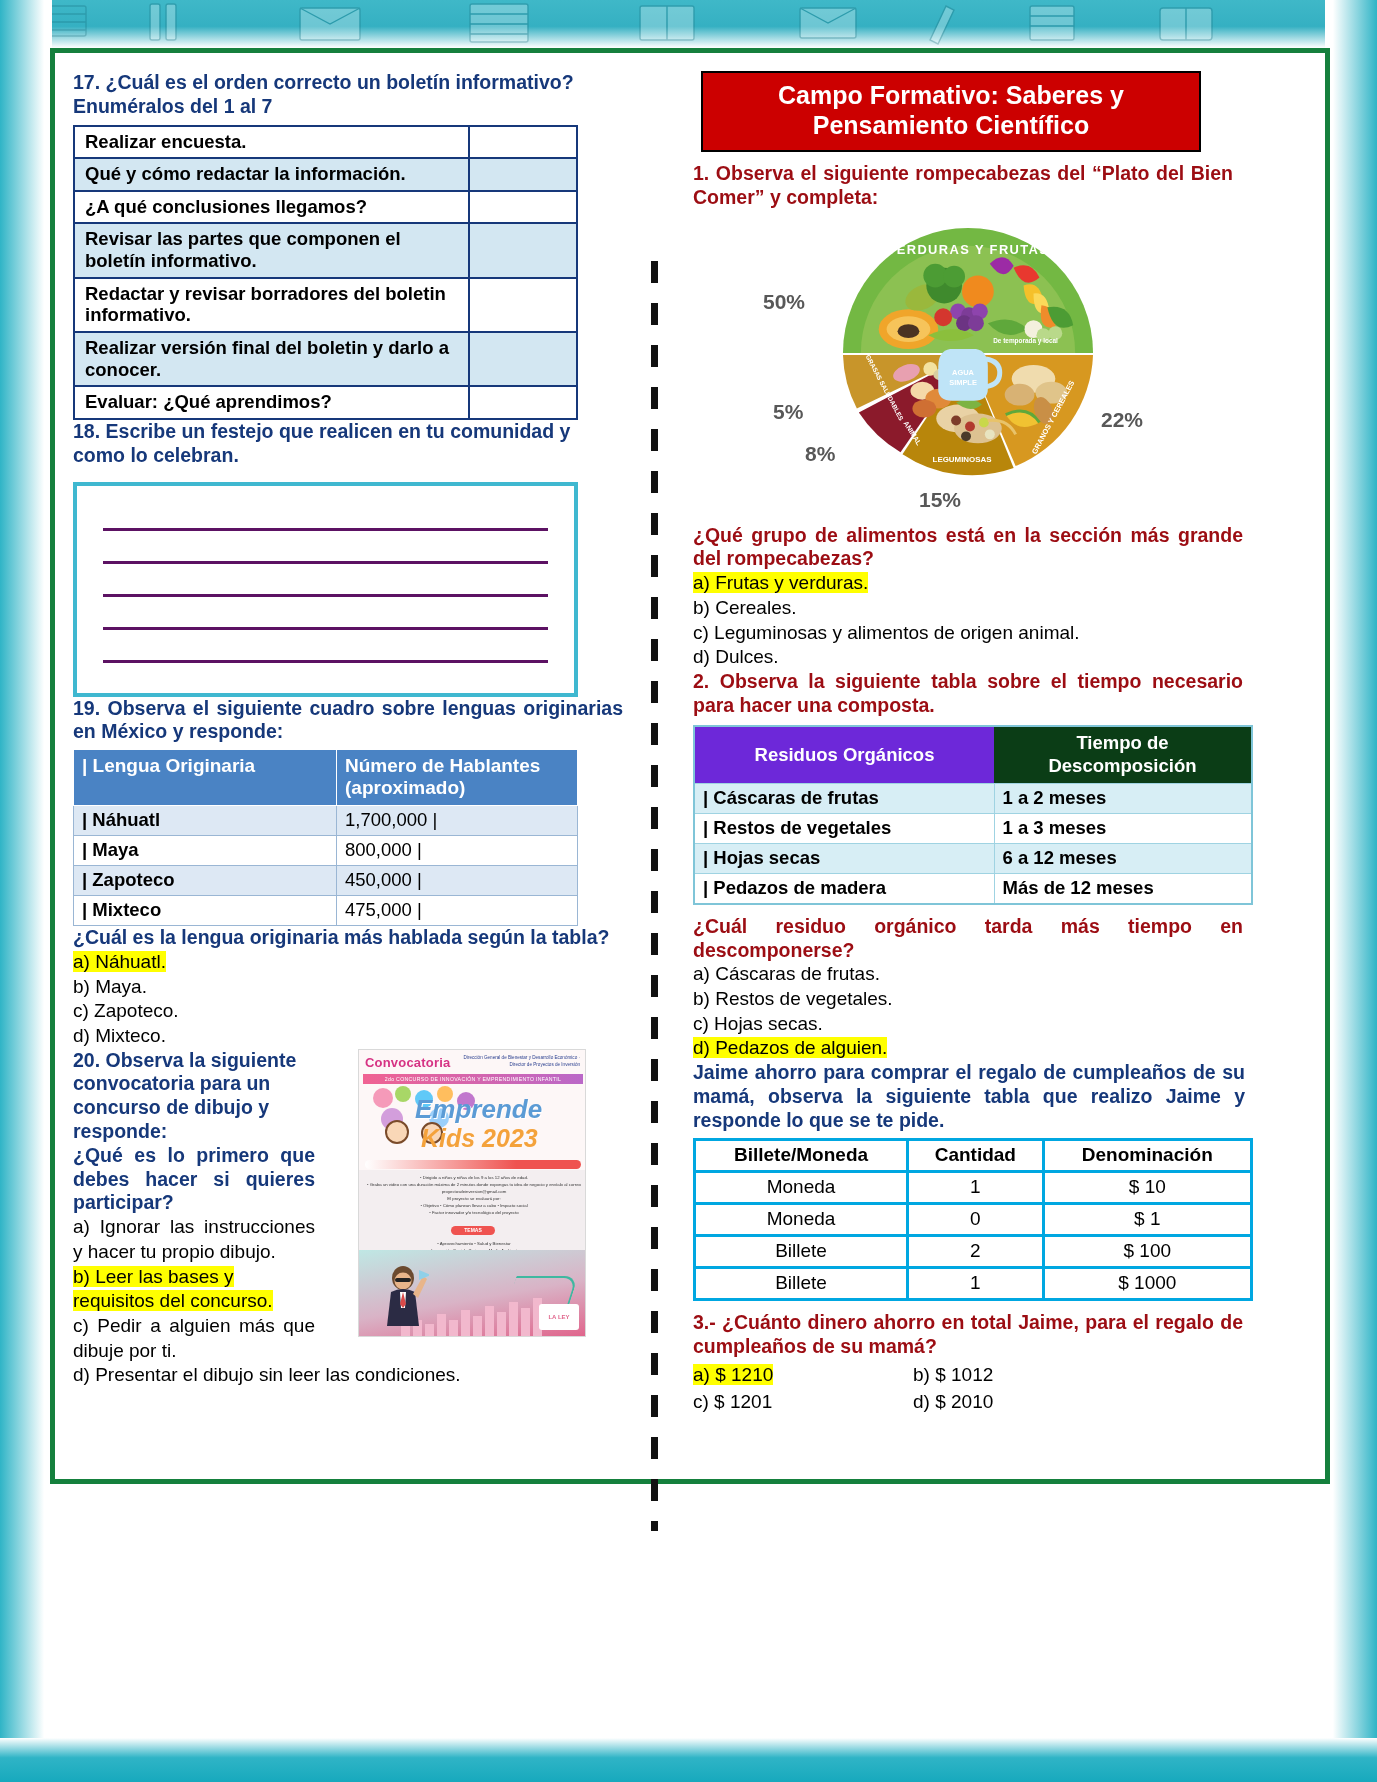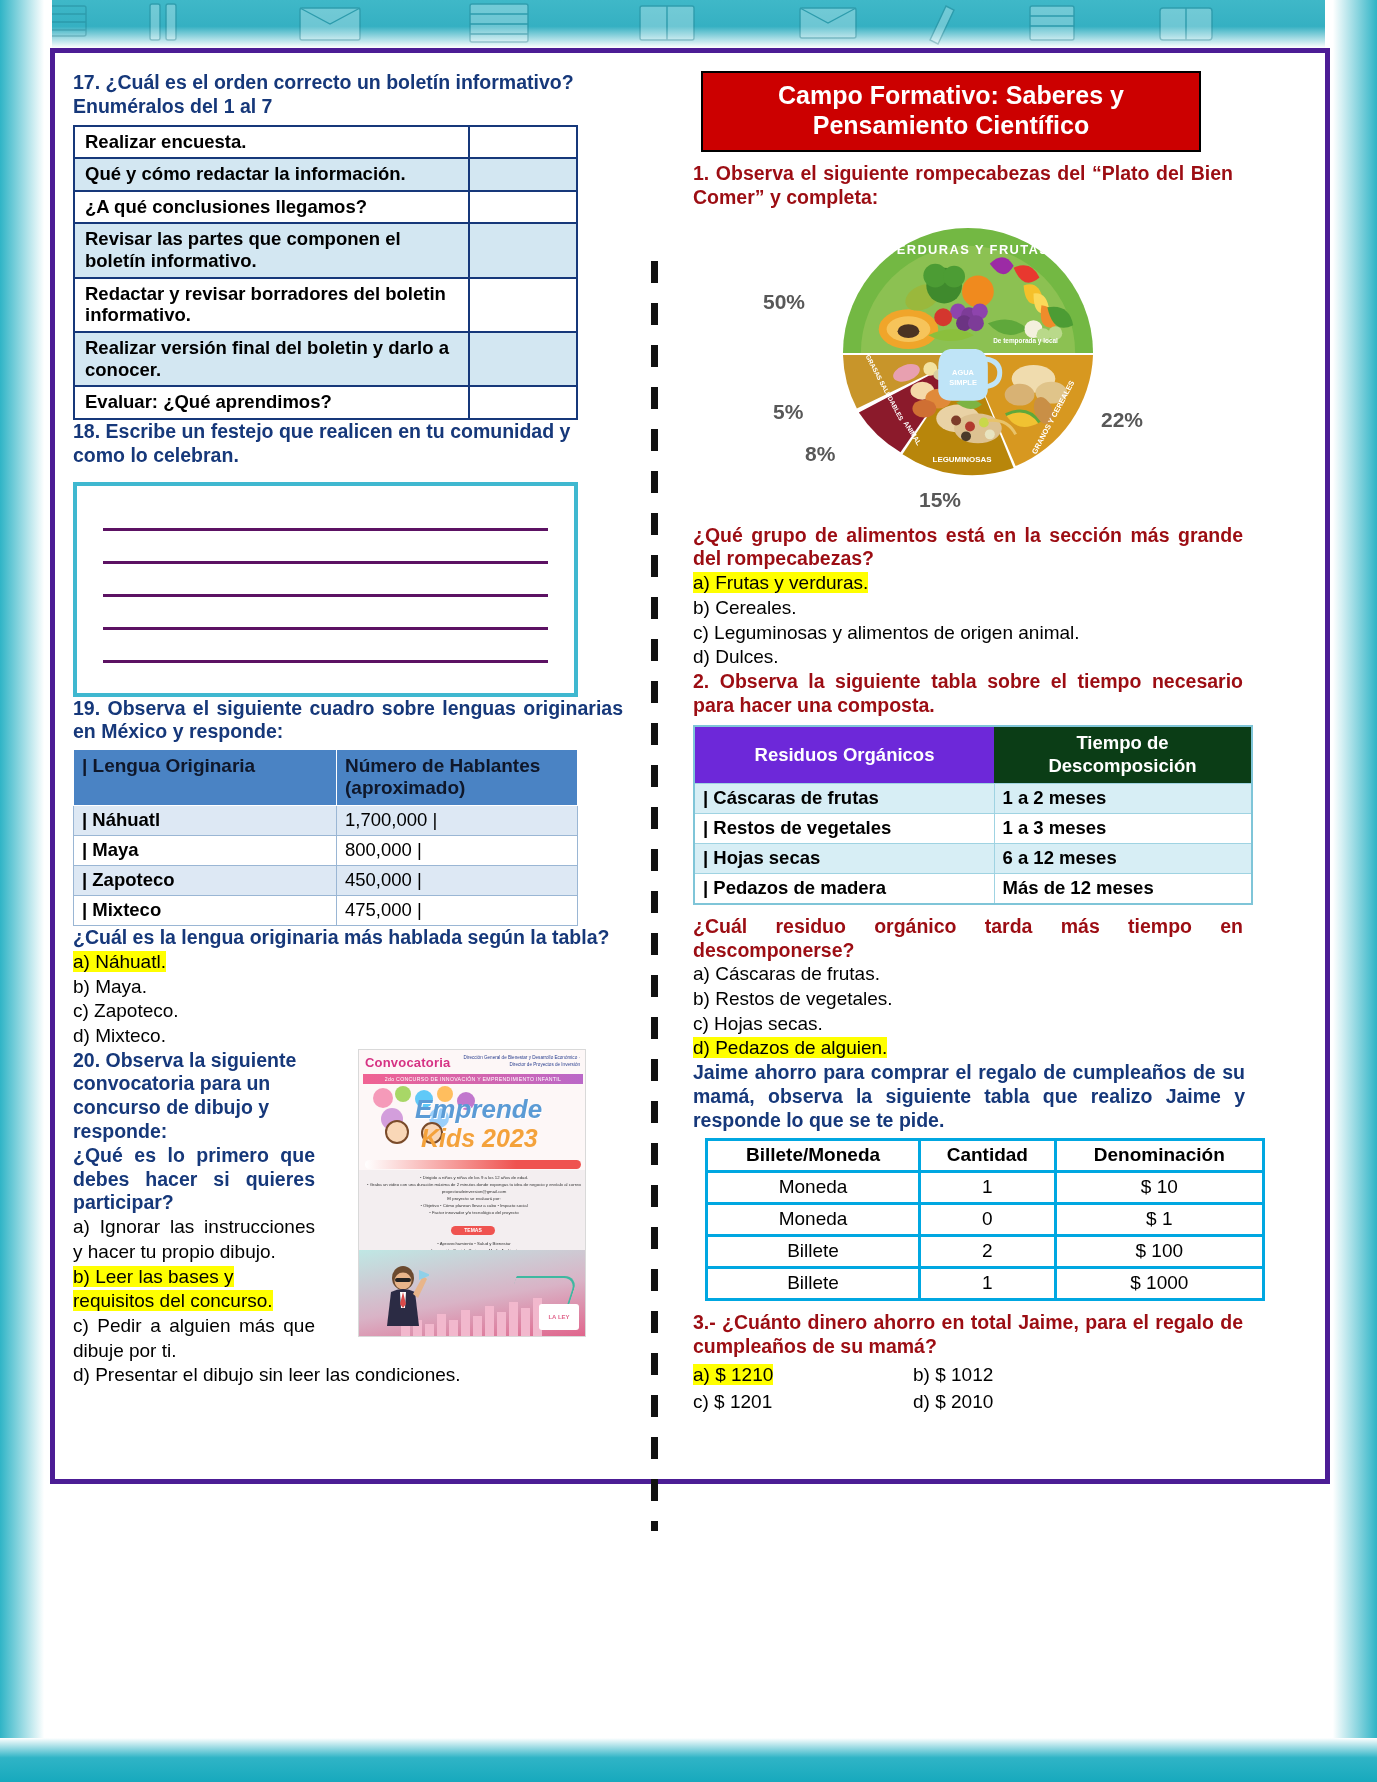--- a/index.html
+++ b/index.html
@@ -35,21 +35,21 @@
   #right-band {
     position: absolute; right: 0; top: 0; width: 52px; height: 1782px;
     background: linear-gradient(270deg,#2fb4c6 0%, #ffffff 85%);
   }
 
   
   #sheet {
     position: absolute;
     left: 50px; top: 48px;
     width: 1280px; height: 1436px;
-    border: 5px solid #4c1d95;
+    border: 5px solid #15803d;
     background: #ffffff;
   }
 
   
   #cols {
     position: absolute;
     left: 18px; top: 18px;
     width: 1240px; height: 1630px;
     display: flex;
     gap: 0;
@@ -109,21 +109,21 @@
     margin-top: 14px;
     padding: 42px 26px 0 26px;
   }
   #writebox .rule {
     height: 3px; background: #5c1263; margin: 0 0 30px 0;
   }
 
   
   .t19 { width: 505px; margin-top: 5px; }
   .t19 th {
-    background: #4a83c4; color: #0f172a;
+    background: #4a83c4; color: #ffffff;
     font-size: 19px; font-weight: bold;
     text-align: left; padding: 5px 8px 6px 8px;
     border: 1px solid #ffffff;
     line-height: 1.16;
     vertical-align: top;
   }
   .t19 th.c1 { width: 263px; }
   .t19 td {
     font-size: 18.5px; color: #000; font-weight: bold;
     border: 1px solid #9ab6d4;
@@ -228,21 +228,21 @@
   .tcomp th.h1 { background: #6d28d9; width: 300px; }
   .tcomp th.h2 { background: #0b3d16; }
   .tcomp td {
     font-size: 18.5px; font-weight: bold; color: #000;
     border: 1px solid #9fd3e2; padding: 3px 8px 4px 8px;
   }
   .tcomp tbody tr:nth-child(odd) td { background: #d7eef5; }
   .tcomp tbody tr:nth-child(even) td { background: #ffffff; }
 
   
-  .tmon { width: 560px; margin: 6px 0 0 26px; }
+  .tmon { width: 560px; margin: 6px 0 0 14px; }
   .tmon th, .tmon td {
     border: 3px solid #00a7e1;
     text-align: center;
     font-size: 19px;
     padding: 3px 4px 4px 4px;
     color: #000;
     background: #ffffff;
   }
   .tmon th { font-weight: bold; }
   .tmon td { font-weight: normal; }

